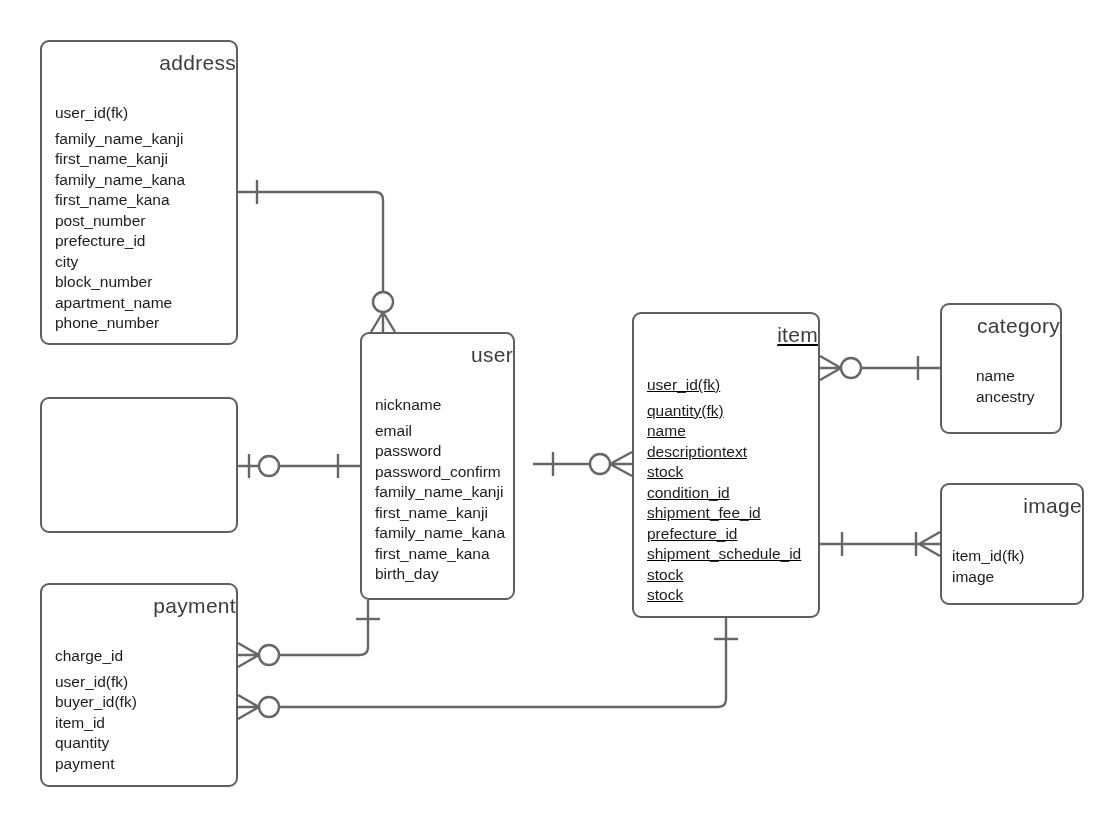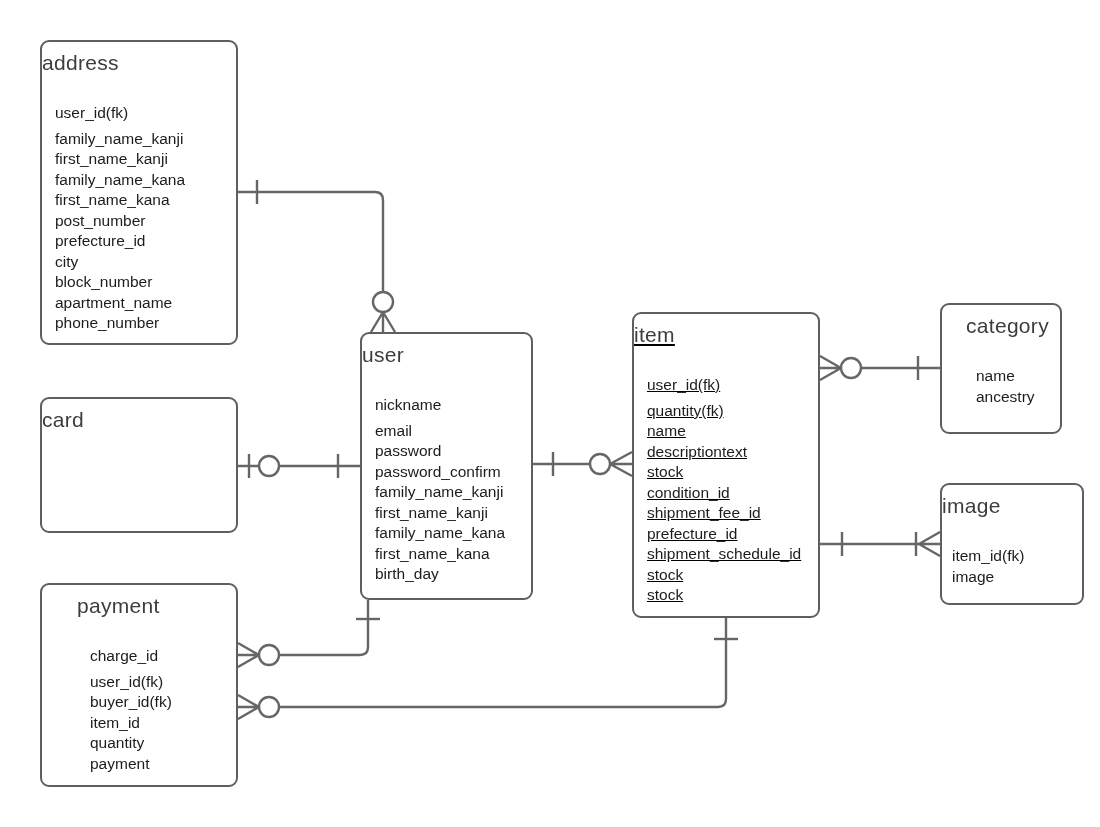--- a/index.html
+++ b/index.html
@@ -24,40 +24,40 @@
   #connector-layer circle {
     stroke: var(--line); stroke-width: 2.4; fill: var(--background);
   }
   .entity {
     position: absolute;
     background: var(--background);
     border: 2.5px solid var(--box-border);
     border-radius: 9px;
   }
   .entity .title {
-    text-align: left;
+    text-align: right;
     font-size: 21px;
     color: var(--title-text);
     margin-top: 9px;
     margin-bottom: 28px;
     letter-spacing: 0.3px;
   }
   .entity .fields {
     padding: 0 6px 0 13px;
     font-size: 15.5px;
     color: var(--field-text);
     margin-top: 8px;
   }
   .field { line-height: 20.5px; white-space: nowrap; }
   .field.pk { margin-bottom: 5px; }
   
   #e-address  { left: 40px;  top: 40px;  width: 198px; height: 305px; }
   #e-card     { left: 40px;  top: 397px; width: 198px; height: 136px; }
-  #e-payment  { left: 40px;  top: 583px; width: 198px; height: 204px; padding-left: 35px; }
-  #e-user     { left: 360px; top: 332px; width: 173px; height: 268px; }
+  #e-payment  { left: 40px;  top: 583px; width: 198px; height: 204px; }
+  #e-user     { left: 360px; top: 332px; width: 155px; height: 268px; }
   #e-item     { left: 632px; top: 312px; width: 188px; height: 306px; text-decoration: underline; }
   #e-category { left: 940px; top: 303px; width: 122px; height: 131px; padding-left: 24px; }
   #e-image    { left: 940px; top: 483px; width: 144px; height: 122px; }
   #e-image .fields, #e-category .fields { padding-left: 10px; }
 </style>
 </head>
 <body>
 
 <div id="canvas">
 
@@ -124,21 +124,20 @@
       <div class="field">post_number</div>
       <div class="field">prefecture_id</div>
       <div class="field">city</div>
       <div class="field">block_number</div>
       <div class="field">apartment_name</div>
       <div class="field">phone_number</div>
     </div>
   </div>
 
   <div class="entity" id="e-card">
-    <div class="title">card</div>
   </div>
 
   <div class="entity" id="e-payment">
     <div class="title">payment</div>
     <div class="fields">
       <div class="field pk">charge_id</div>
       <div class="field">user_id(fk)</div>
       <div class="field">buyer_id(fk)</div>
       <div class="field">item_id</div>
       <div class="field">quantity</div>

